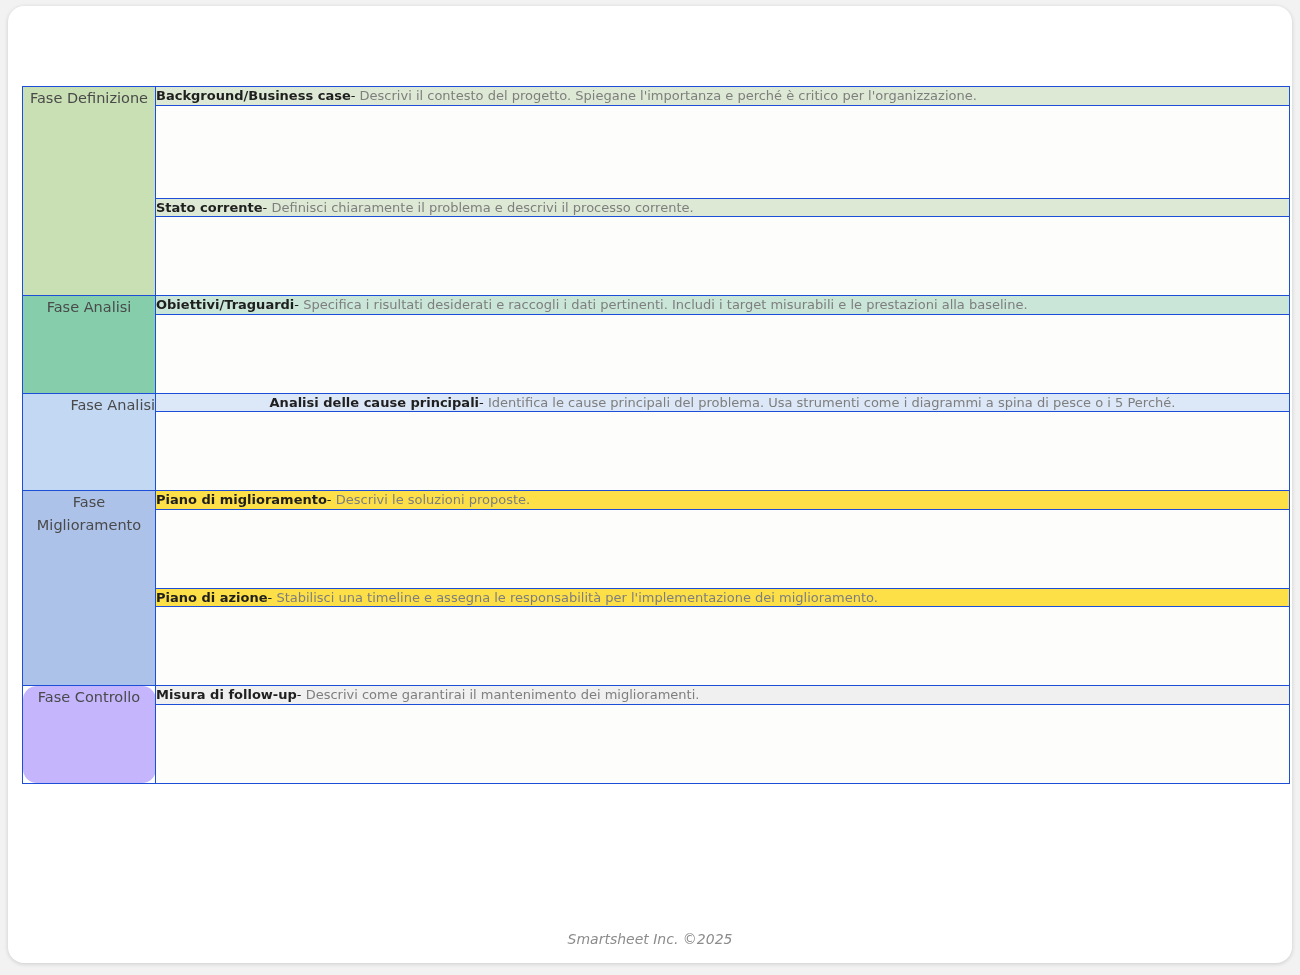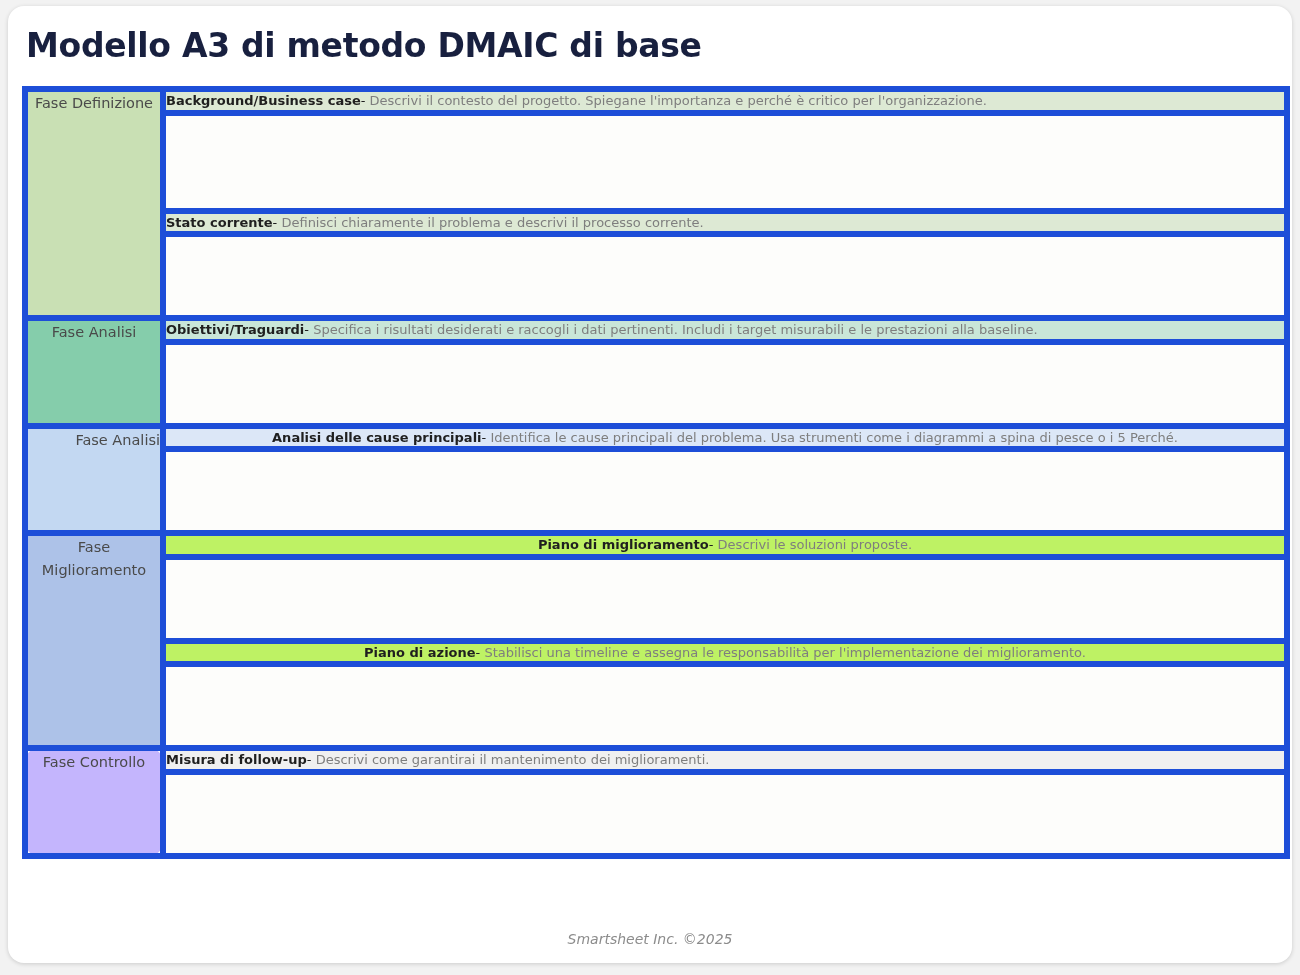--- a/index.html
+++ b/index.html
@@ -45,21 +45,21 @@
     left: 14px;
     top: 80px;
     width: 1268px;
     border-collapse: collapse;
     table-layout: fixed;
   }
 
   .a3-table td {
     padding: 0;
     vertical-align: top;
-    border: 6px solid #1d4ed8;
+    border: 1px solid #1d4ed8;
   }
 
   
   .phase-cell {
     width: 132px;
     text-align: center;
     vertical-align: middle;
     font-size: 14.5px;
     color: #4a4a4a;
     line-height: 1.55;
@@ -83,21 +83,21 @@
   }
   .prompt-cell b {
     color: #1f1f1f;
     font-weight: bold;
   }
   .prompt-cell .dash { color: #1f1f1f; }
 
   .hdr-define   { background: #dde9d4; }
   .hdr-measure  { background: #c9e6d8; }
   .hdr-analyze  { background: #dce7f7; text-align: center; }
-  .hdr-improve  { background: #bef264; text-align: center; }
+  .hdr-improve  { background: #fde047; }
   .hdr-control  { background: #f0f0f0; }
 
   
   .entry-cell {
     background: #fdfdfb;
   }
 
   .footer-note {
     position: absolute;
     left: 0;
@@ -108,21 +108,20 @@
     font-style: italic;
     color: #8c8c8c;
     font-family: "DejaVu Sans", sans-serif;
   }
 </style>
 </head>
 <body>
 
 <div class="page-card">
 
-  <div class="page-title">Modello A3 di metodo DMAIC di base</div>
 
   <table class="a3-table">
     <tbody>
 
       <tr>
         <td class="phase-cell phase-define" rowspan="4">Fase Definizione</td>
         <td class="prompt-cell hdr-define">
           <b>Background/Business case</b><span class="dash">-</span>&nbsp;<span>Descrivi il contesto del progetto. Spiegane l'importanza e perché è critico per l'organizzazione.</span>
         </td>
       </tr>

